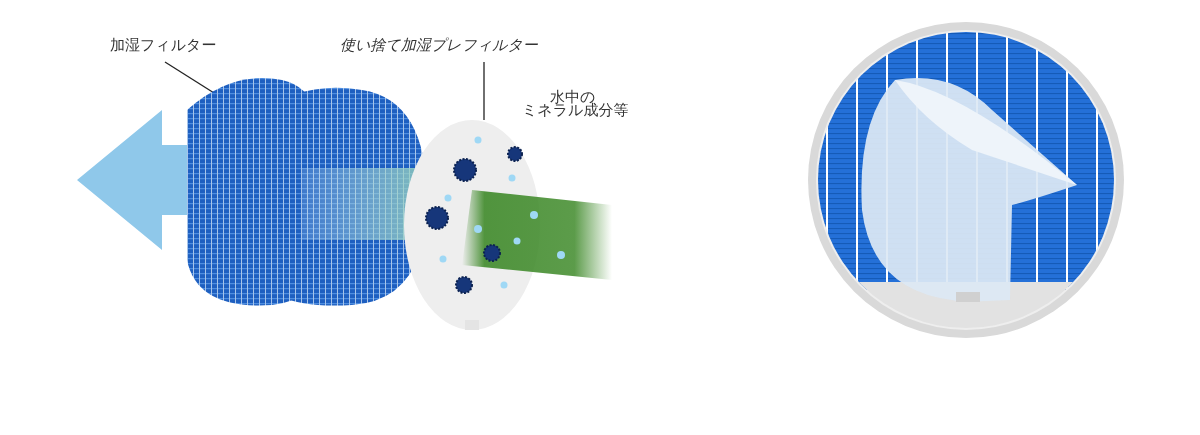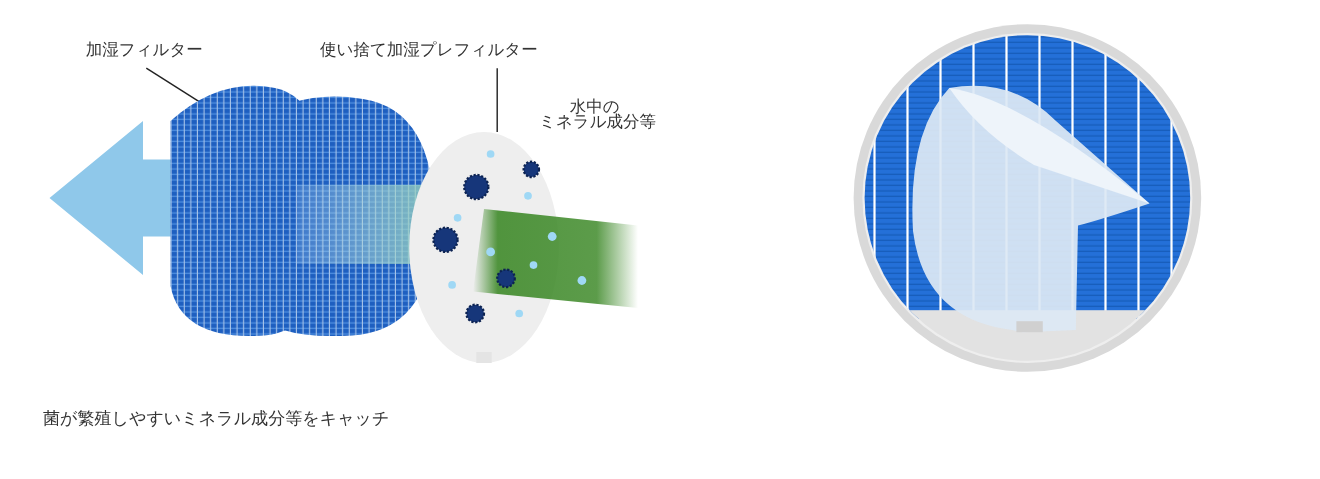--- a/index.html
+++ b/index.html
@@ -1,31 +1,31 @@
 <!DOCTYPE html>
 <html><head>
 <meta charset="utf-8">
 <style>
   html, body { margin: 0; padding: 0; background: #ffffff; }
   body { width: 1200px; height: 435px; position: relative; overflow: hidden;
          font-family: "DejaVu Sans", "Liberation Sans", sans-serif; color: #333333; }
-  .panel { position: absolute; top: 0; height: 385px; }
+  .panel { position: absolute; top: 0; height: 385px; margin-left: 32px; }
   .panel-left { left: 0; width: 600px; }
   .panel-right { left: 600px; width: 600px; }
   .label { position: absolute; font-size: 15px; color: #333; white-space: nowrap; }
   .caption { position: absolute; font-size: 15.5px; color: #333; white-space: nowrap; }
   .note { color: #2aa3e0; font-size: 12px; vertical-align: super; margin-left: 8px; }
   svg { position: absolute; }
 </style>
 </head>
 <body>
 
 <div class="panel panel-left">
   <span class="label" style="left:78px;top:36px;">加湿フィルター</span>
-  <span class="label" style="left:291px;top:36px;">使い捨て加湿プレフィルター</span>
+  <span class="label" style="left:308px;top:36px;font-style:italic;">使い捨て加湿プレフィルター</span>
   <span class="label" style="left:518px;top:88px;">水中の</span>
   <span class="label" style="left:490px;top:101px;">ミネラル成分等</span>
 
   <svg width="600" height="340" style="left:0;top:0;">
     <defs>
       <pattern id="fins" width="6" height="5" patternUnits="userSpaceOnUse">
         <rect width="6" height="5" fill="#1e5fc0"></rect>
         <rect y="3" width="6" height="1.2" fill="#4e8ee0"></rect>
         <rect x="5" width="1" height="5" fill="#a8c4e8"></rect>
       </pattern>
@@ -70,21 +70,20 @@
       <circle cx="416" cy="198" r="3.5"></circle>
       <circle cx="502" cy="215" r="4"></circle>
       <circle cx="446" cy="229" r="4"></circle>
       <circle cx="485" cy="241" r="3.5"></circle>
       <circle cx="411" cy="259" r="3.5"></circle>
       <circle cx="529" cy="255" r="4"></circle>
       <circle cx="472" cy="285" r="3.5"></circle>
     </g>
   </svg>
 
-  <span class="caption" style="left:39px;top:370px;">菌が繁殖しやすいミネラル成分等をキャッチ</span>
 </div>
 
 <div class="panel panel-right">
   <svg width="600" height="340" style="left:0;top:0;">
     <defs>
       <pattern id="pleats" width="30" height="5" patternUnits="userSpaceOnUse">
         <rect width="30" height="5" fill="#2470d8"></rect>
         <rect y="3" width="30" height="1.1" fill="#155bb8"></rect>
         <rect x="14" width="2" height="5" fill="#ffffff"></rect>
       </pattern>

